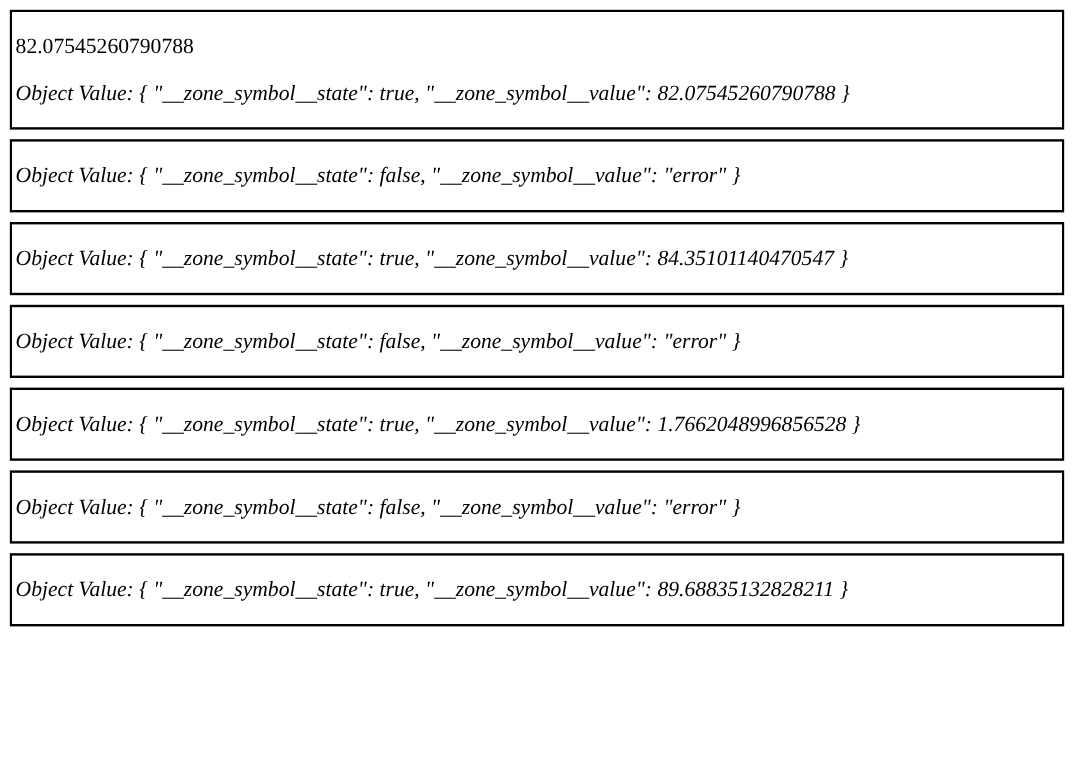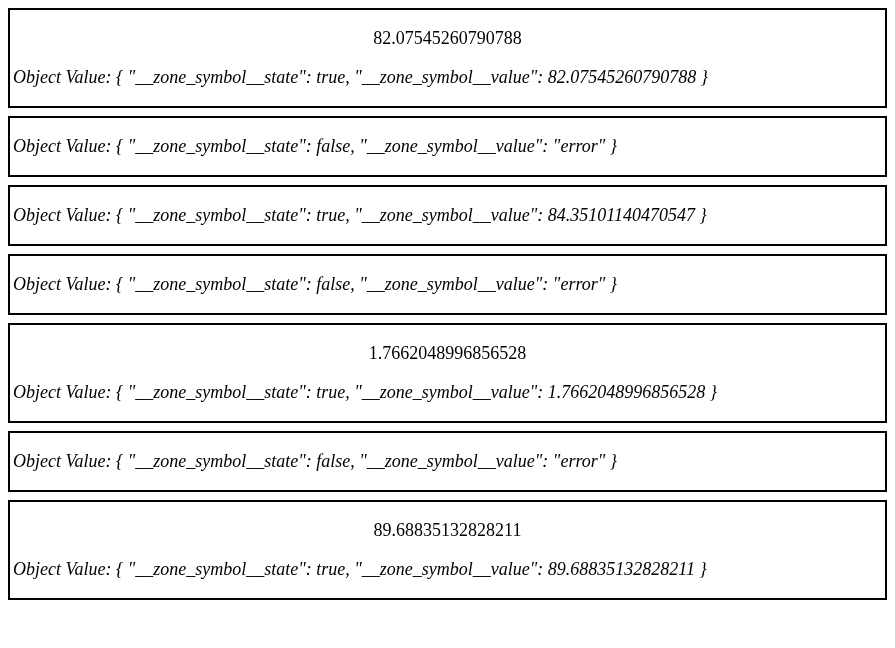--- a/index.html
+++ b/index.html
@@ -25,21 +25,20 @@
     margin: 0 0 8px 0;
     padding: 0 3px;
     box-sizing: border-box;
   }
   .result-box p {
     margin: 1em 0;
     line-height: normal;
   }
   .value-line {
     font-style: normal;
-    text-align: center;
   }
   .object-line {
     font-style: italic;
   }
 </style>
 </head>
 <body>
 
 <div class="results-list" id="results-list">
   <div class="result-box">
@@ -55,26 +54,24 @@
   <div class="result-box">
     <p class="object-line">Object Value: { "__zone_symbol__state": true, "__zone_symbol__value": 84.35101140470547 }</p>
   </div>
 
   <div class="result-box">
 
     <p class="object-line">Object Value: { "__zone_symbol__state": false, "__zone_symbol__value": "error" }</p>
   </div>
 
   <div class="result-box">
-    <p class="value-line">1.7662048996856528</p>
     <p class="object-line">Object Value: { "__zone_symbol__state": true, "__zone_symbol__value": 1.7662048996856528 }</p>
   </div>
 
   <div class="result-box">
 
     <p class="object-line">Object Value: { "__zone_symbol__state": false, "__zone_symbol__value": "error" }</p>
   </div>
 
   <div class="result-box">
-    <p class="value-line">89.68835132828211</p>
     <p class="object-line">Object Value: { "__zone_symbol__state": true, "__zone_symbol__value": 89.68835132828211 }</p>
   </div>
 </div>
 
 </body></html>

